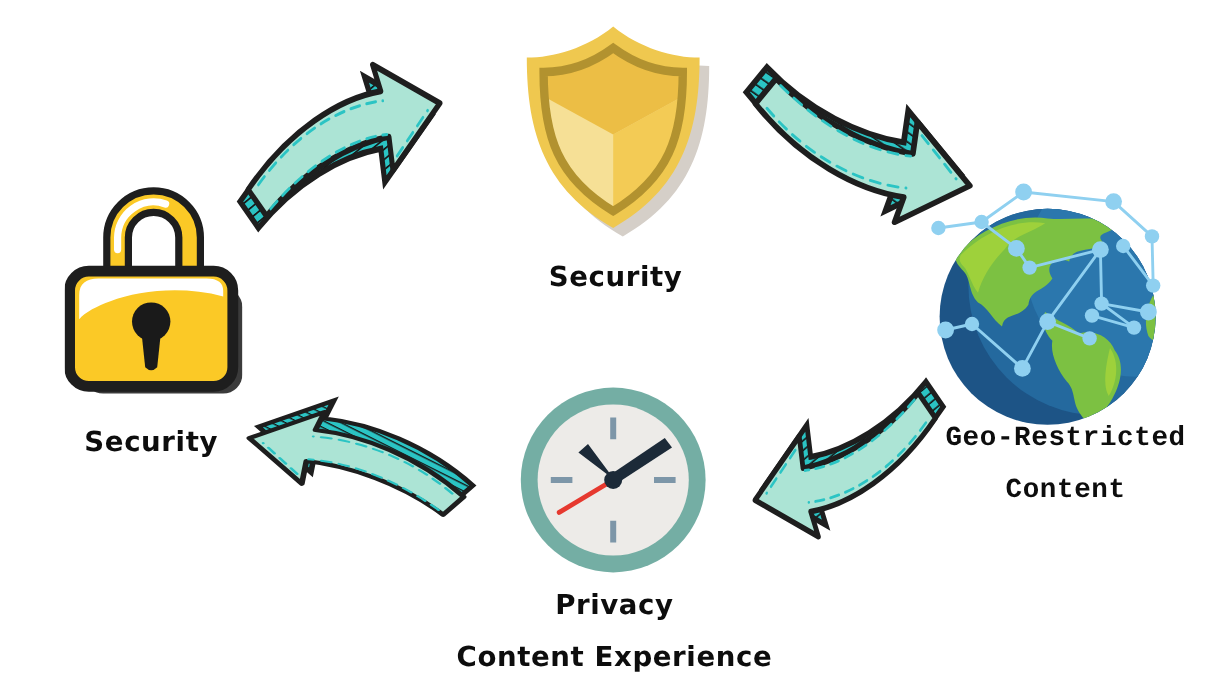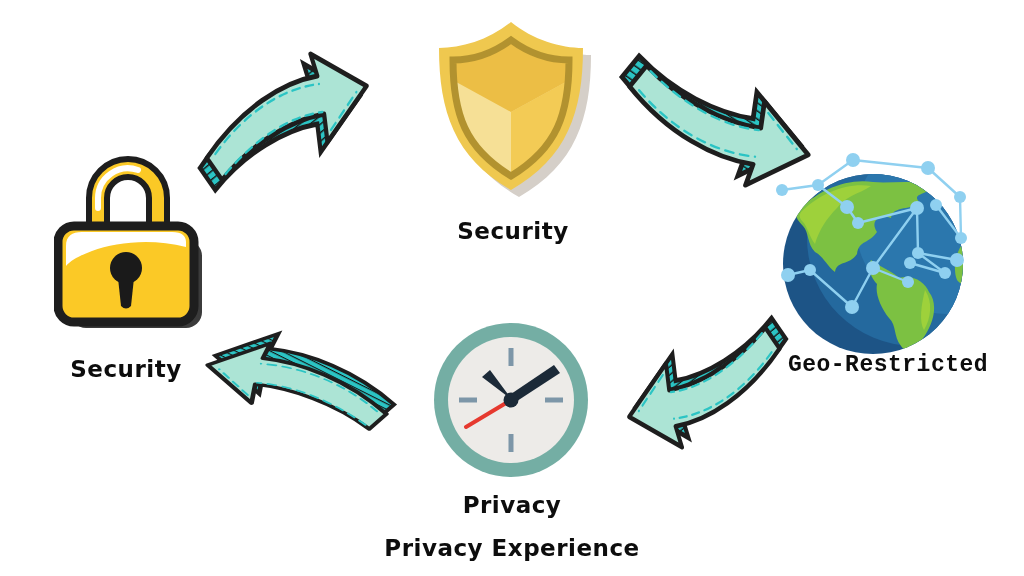--- a/index.html
+++ b/index.html
@@ -191,37 +191,38 @@
         <circle class="net-node" cx="135" cy="113" r="6"></circle>
         <circle class="net-node" cx="143" cy="103" r="6"></circle>
         <circle class="net-node" cx="182" cy="110" r="7"></circle>
         <circle class="net-node" cx="170" cy="123" r="6"></circle>
         <circle class="net-node" cx="133" cy="132" r="6"></circle>
         <circle class="net-node" cx="77" cy="157" r="7"></circle>
       </g>
     </svg>
     <div class="node-label" style="left:888px;top:344px;font-family:Liberation Mono, monospace;">
       <div>Geo-Restricted</div>
+      <div>Content</div>
     </div>
   </div>
 
   <div class="abs" style="left:0;top:0;">
     <svg class="abs" style="left:431px;top:321px;" width="160" height="158" viewBox="0 0 160 158">
       <circle cx="80" cy="79" r="77" fill="#74aea4"></circle>
       <circle cx="80" cy="79" r="63" fill="#edebe8"></circle>
 
       <line class="clock-tick" x1="80" y1="27" x2="80" y2="45"></line>
       <line class="clock-tick" x1="114" y1="79" x2="132" y2="79"></line>
       <line class="clock-tick" x1="80" y1="113" x2="80" y2="131"></line>
       <line class="clock-tick" x1="28" y1="79" x2="46" y2="79"></line>
 
       <polygon points="77,75 123,44 129,52 83,82" fill="#1c2a38"></polygon>
       <polygon points="76,75 51,56 59,49 82,80" fill="#1c2a38"></polygon>
       <line x1="80" y1="79" x2="35" y2="106" stroke="#e6392f" stroke-width="4" stroke-linecap="round"></line>
       <circle cx="80" cy="79" r="7.5" fill="#1c2a38"></circle>
     </svg>
     <div class="node-label" style="left:512px;top:484px;">
       <div>Privacy</div>
-      <div>Privacy Experience</div>
+      <div>Content Experience</div>
     </div>
   </div>
 
 </div>
 
 </body></html>

